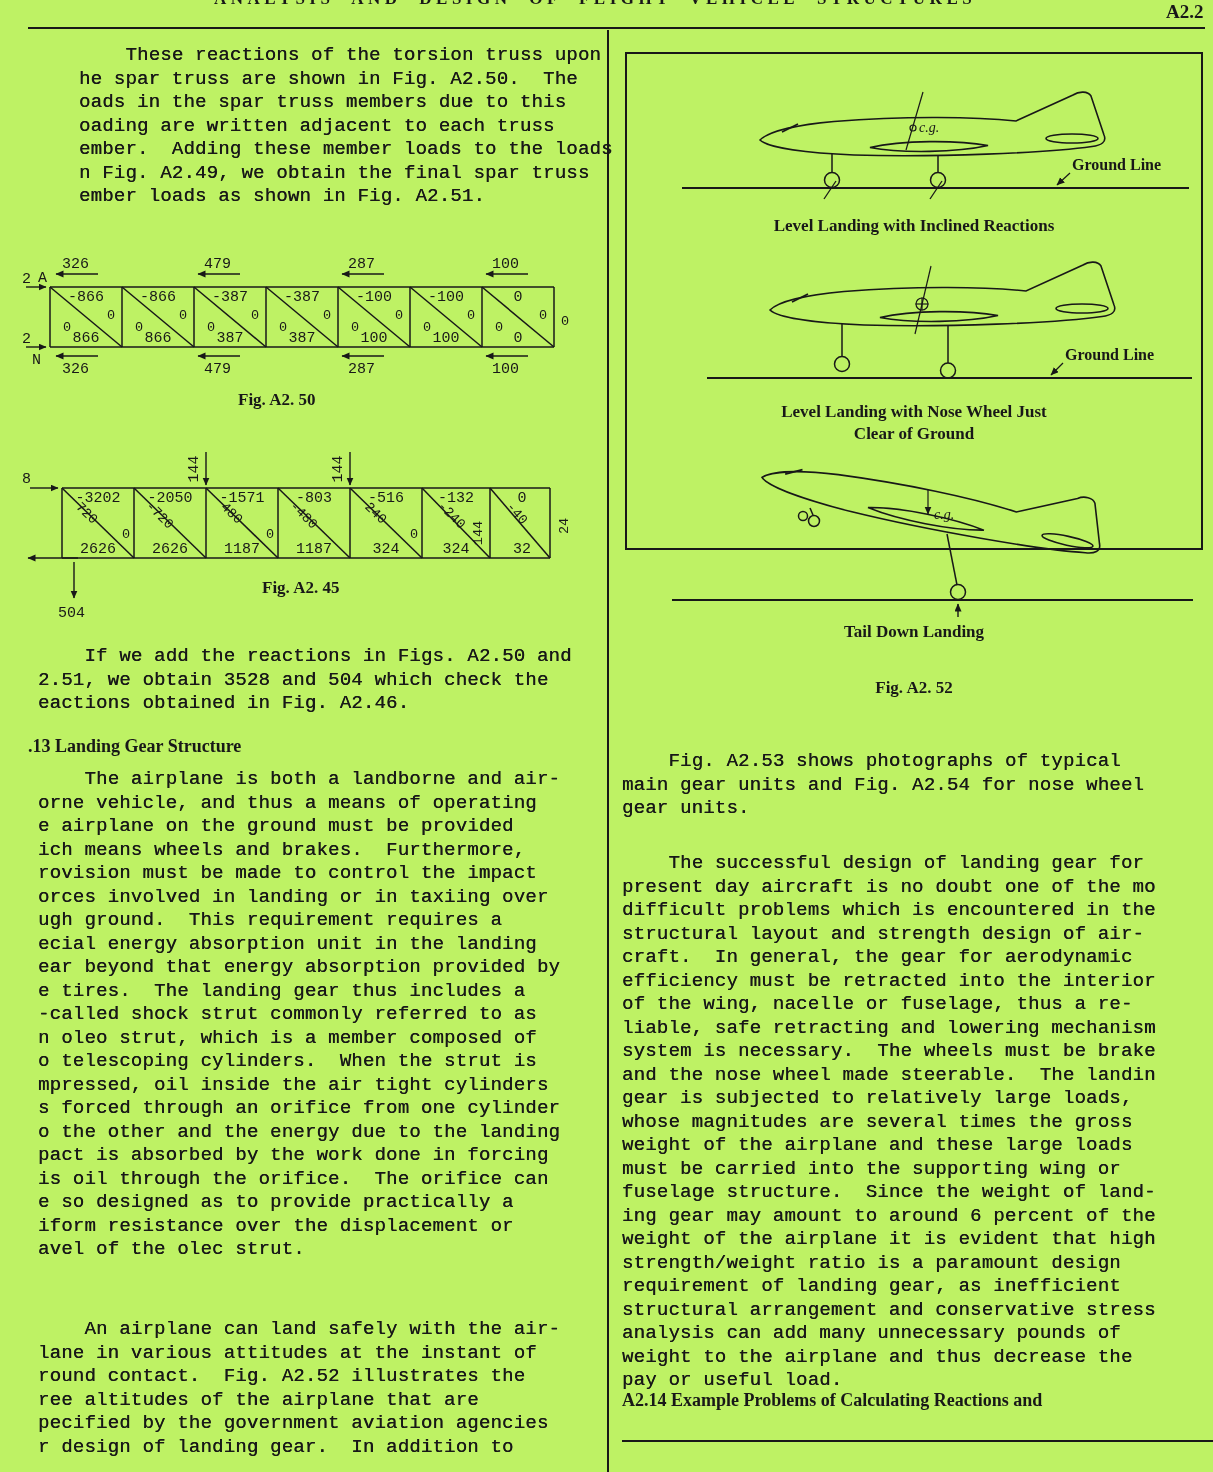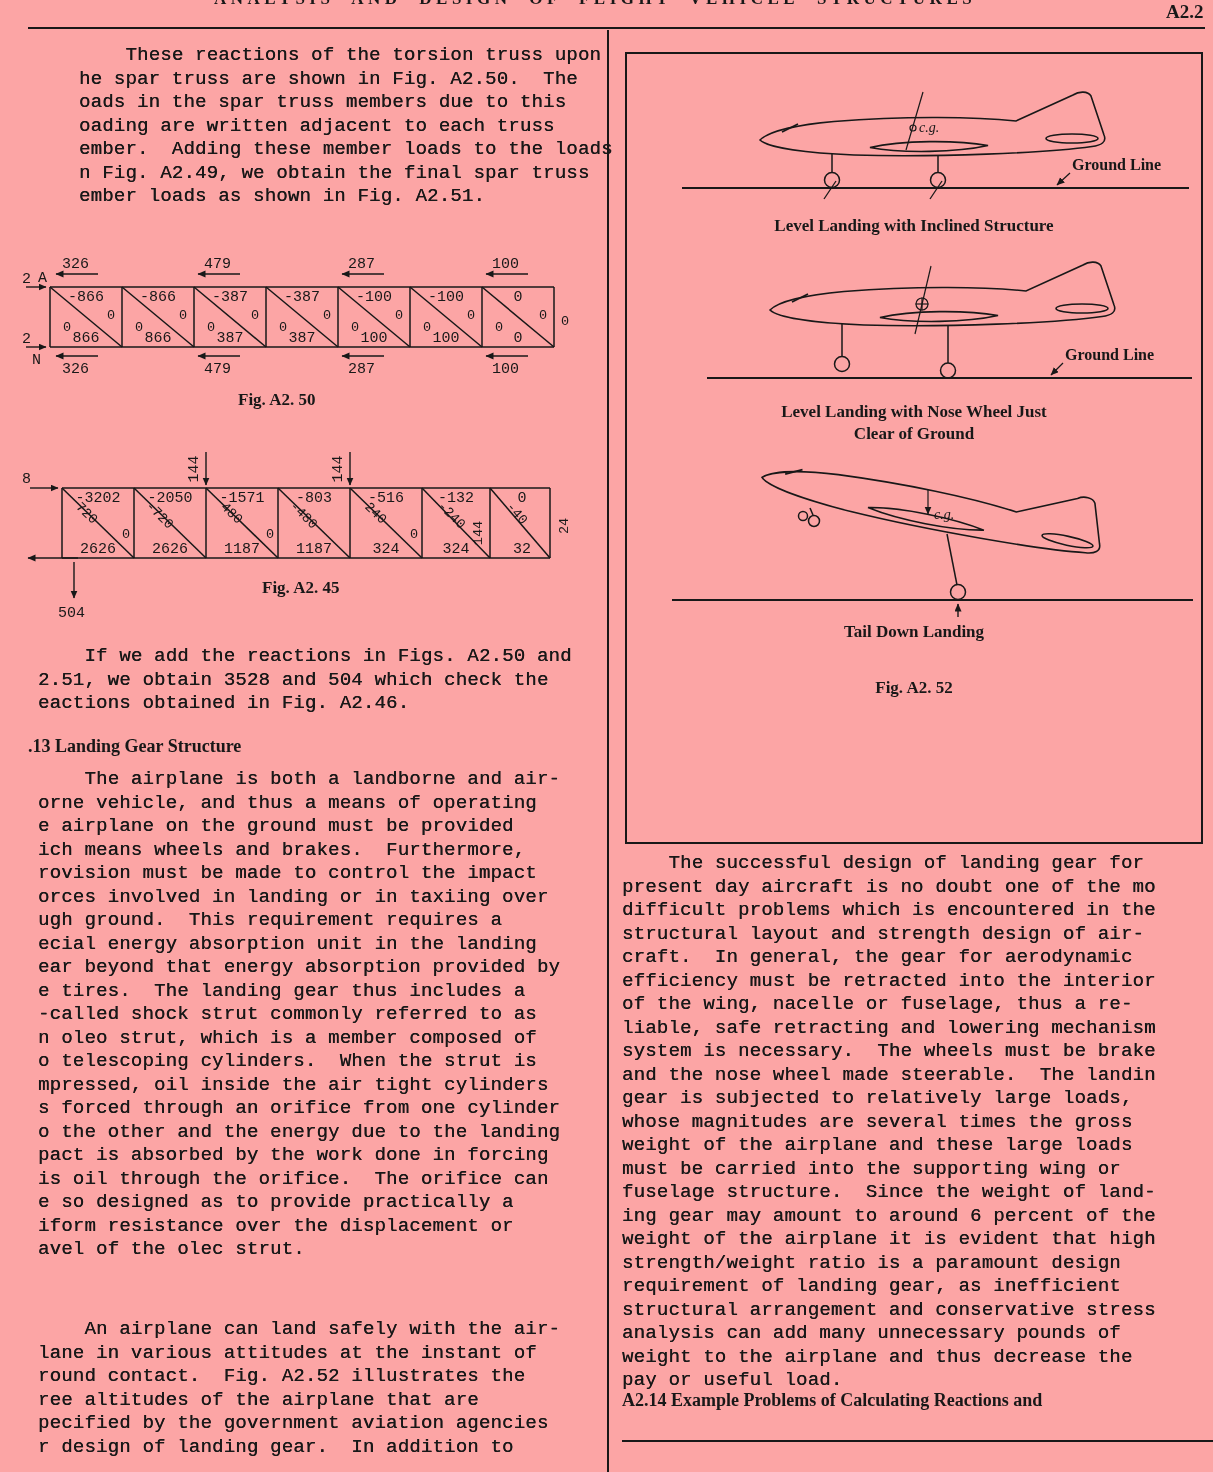--- a/index.html
+++ b/index.html
@@ -1,18 +1,18 @@
 <!DOCTYPE html>
 <html><head>
 <meta charset="utf-8">
 <style>
   * { margin:0; padding:0; box-sizing:border-box; }
   html,body { width:1213px; height:1472px; }
   body { background:#e8e6e0; }
-  .page { position:relative; width:1213px; height:1472px; background:#fca5a5; overflow:hidden; color:#181818; }
+  .page { position:relative; width:1213px; height:1472px; background:#bef264; overflow:hidden; color:#181818; }
   .abs { position:absolute; }
   .mono { font-family:"Liberation Mono", monospace; font-size:19px; line-height:23.5px;
           letter-spacing:0.2px; white-space:pre-wrap; text-shadow:0.3px 0 0 currentColor; }
   .header-title { font-family:"Liberation Serif", serif; font-weight:bold; font-size:17px;
                   letter-spacing:4.5px; word-spacing:9px; white-space:nowrap; }
   .page-num { font-family:"Liberation Serif", serif; font-weight:bold; font-size:19px; }
   .rule-h { background:#181818; height:2px; }
   .rule-v { background:#181818; width:2px; }
   .fig-caption { font-family:"Liberation Serif", serif; font-weight:bold; font-size:17px; color:#181818; }
   .heading { font-family:"Liberation Serif", serif; font-weight:bold; font-size:18px; color:#181818; }
@@ -215,21 +215,21 @@
 iform resistance over the displacement or
 avel of the olec strut.</div>
 
   <div class="abs mono" style="left:38px; top:1318px; width:565px;">    An airplane can land safely with the air-
 lane in various attitudes at the instant of
 round contact.  Fig. A2.52 illustrates the
 ree altitudes of the airplane that are
 pecified by the government aviation agencies
 r design of landing gear.  In addition to</div>
 
-  <div class="abs fig-box" style="left:625px; top:52px; width:578px; height:792px;">
+  <div class="abs fig-box" style="left:625px; top:52px; width:578px; height:498px;">
 
     <svg class="abs" style="left:0; top:4px;" width="574" height="158" viewBox="0 0 574 158">
       <defs>
         <g id="plane-body" fill="none" stroke="#181818" stroke-width="1.6">
           <path d="M8,52 C16,44 42,37 82,33.5 C148,28.5 218,28 264,33 L321,7 C327,3 336,3 339,8 L352,47 C355,54 349,57.5 340,58.5 C296,65 182,69.5 102,67 C56,65 16,60 8,52 Z"></path>
           <path d="M30,44 L46,36"></path>
           <path d="M118,59.5 C150,52 205,52 236,57.5 C205,64.5 150,65.5 118,59.5 Z"></path>
           <ellipse cx="320" cy="50.5" rx="26" ry="4.5"></ellipse>
         </g>
       </defs>
@@ -246,21 +246,21 @@
         <line x1="303" y1="141" x2="315" y2="123"></line>
       </g>
       <g stroke="#181818" stroke-width="1.2" fill="none">
         <line x1="296" y1="34" x2="279" y2="92"></line>
           <circle cx="286" cy="70" r="3"></circle>
       </g>
       <text class="cg" x="292" y="74">c.g.</text>
       <text class="serif" x="445" y="112">Ground Line</text>
       <line x1="443" y1="115" x2="430" y2="127" stroke="#181818" stroke-width="1.2" marker-end="url(#ah)"></line>
     </svg>
-    <div class="abs fig-caption" style="left:0; top:162px; width:574px; text-align:center;">Level Landing with Inclined Structure</div>
+    <div class="abs fig-caption" style="left:0; top:162px; width:574px; text-align:center;">Level Landing with Inclined Reactions</div>
 
     <svg class="abs" style="left:0; top:186px;" width="574" height="160" viewBox="0 0 574 160">
       <use href="#plane-body" transform="translate(135,18)"></use>
       <g stroke="#181818" stroke-width="1.5" fill="none">
         <line x1="215" y1="84" x2="215" y2="117"></line>
           <circle cx="215" cy="124" r="7.5"></circle>
         <line x1="321" y1="85" x2="321" y2="123"></line>
           <circle cx="321" cy="130.5" r="7.5"></circle>
       </g>
       <line x1="80" y1="138" x2="565" y2="138" stroke="#181818" stroke-width="1.8"></line>
@@ -290,20 +290,23 @@
       <line x1="45" y1="154" x2="566" y2="154" stroke="#181818" stroke-width="1.8"></line>
       <line x1="331" y1="171" x2="331" y2="158" stroke="#181818" stroke-width="1.4" marker-end="url(#ah)"></line>
       <line x1="301" y1="44" x2="301" y2="68" stroke="#181818" stroke-width="1.2" marker-end="url(#ah)"></line>
       <text class="cg" x="307" y="73">c.g.</text>
     </svg>
     <div class="abs fig-caption" style="left:0; top:568px; width:574px; text-align:center;">Tail Down Landing</div>
 
     <div class="abs fig-caption" style="left:0; top:624px; width:574px; text-align:center;">Fig. A2. 52</div>
   </div>
 
+  <div class="abs mono" style="left:622px; top:750px; width:591px;">    Fig. A2.53 shows photographs of typical
+main gear units and Fig. A2.54 for nose wheel
+gear units.</div>
 
   <div class="abs mono" style="left:622px; top:852px; width:591px;">    The successful design of landing gear for
 present day aircraft is no doubt one of the mo
 difficult problems which is encountered in the
 structural layout and strength design of air-
 craft.  In general, the gear for aerodynamic
 efficiency must be retracted into the interior
 of the wing, nacelle or fuselage, thus a re-
 liable, safe retracting and lowering mechanism
 system is necessary.  The wheels must be brake

